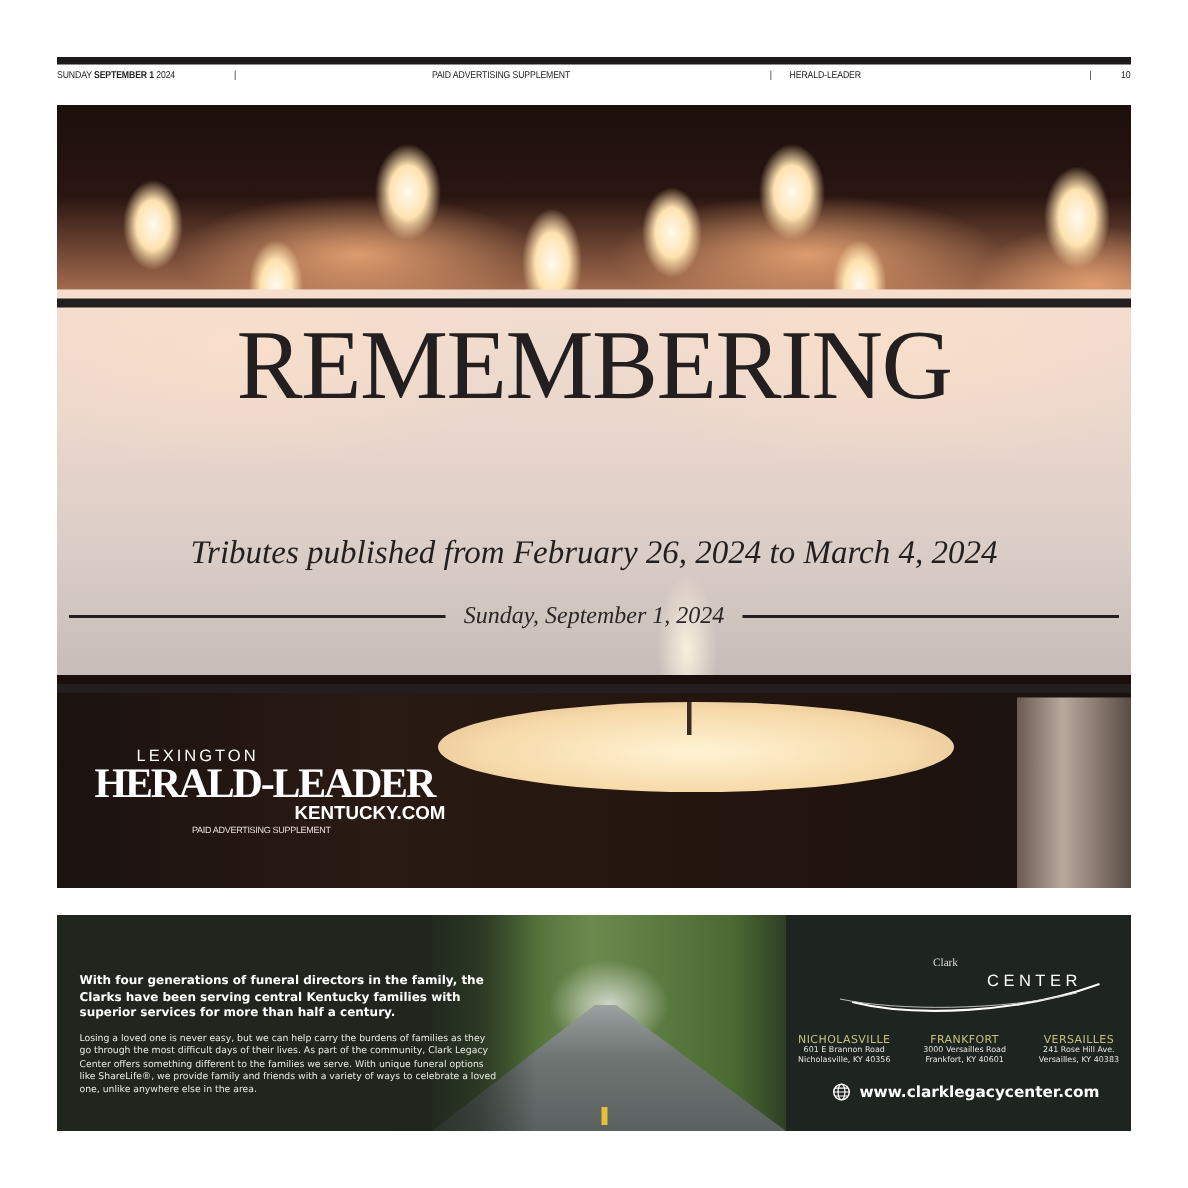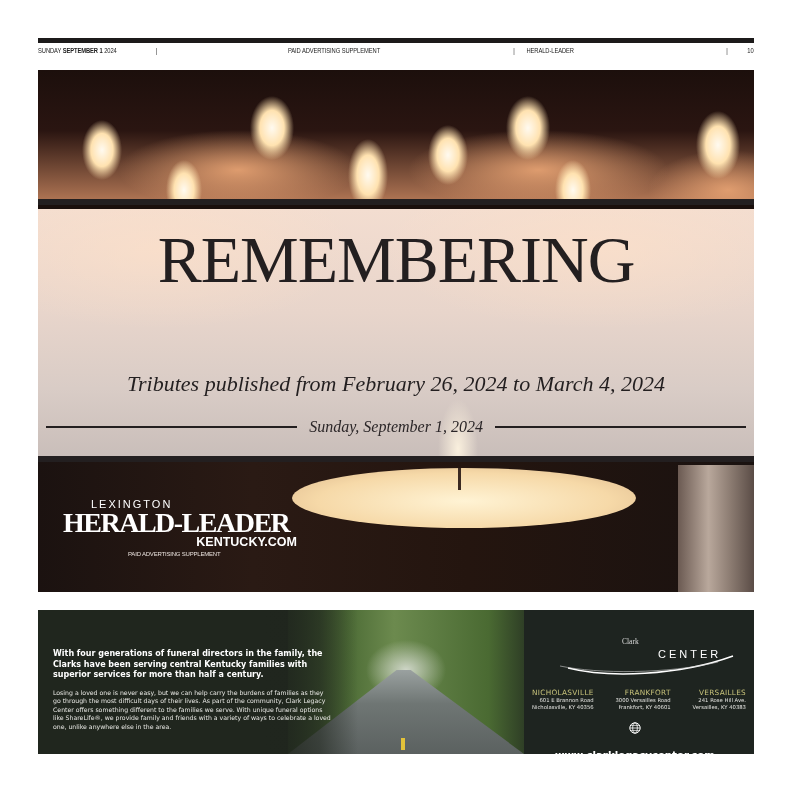--- a/index.html
+++ b/index.html
@@ -25,21 +25,21 @@
       radial-gradient(ellipse 20px 30px at 410px 85px, #fffaf0 0%, #ffe2b0 55%, rgba(255,170,90,0) 100%),
       radial-gradient(ellipse 20px 36px at 330px 105px, #fffaf0 0%, #ffe2b0 55%, rgba(255,170,90,0) 100%),
       radial-gradient(ellipse 18px 30px at 146px 120px, #fffaf0 0%, #ffe2b0 55%, rgba(255,170,90,0) 100%),
       radial-gradient(ellipse 18px 30px at 535px 120px, #fffaf0 0%, #ffe2b0 55%, rgba(255,170,90,0) 100%),
       radial-gradient(ellipse 120px 40px at 200px 100px, rgba(240,170,120,0.85) 0%, rgba(200,120,80,0) 100%),
       radial-gradient(ellipse 130px 40px at 500px 100px, rgba(240,170,120,0.85) 0%, rgba(200,120,80,0) 100%),
       radial-gradient(ellipse 80px 40px at 690px 120px, rgba(240,170,120,0.8) 0%, rgba(200,120,80,0) 100%),
       linear-gradient(180deg, #1c0f0c 0%, #2a1511 45%, #b87b58 100%);
   }
   .hero .band-bar { position: absolute; left: 0; width: 100%; height: 6px; background: #231f20; }
-  .hero .band { position: absolute; left: 0; top: 139px; width: 100%; height: 257px;
+  .hero .band { position: absolute; left: 0; top: 123px; width: 100%; height: 257px;
     background:
       radial-gradient(ellipse 200px 80px at 120px 40px, rgba(255,225,200,0.6) 0%, rgba(255,225,200,0) 100%),
       radial-gradient(ellipse 220px 80px at 560px 40px, rgba(255,225,200,0.6) 0%, rgba(255,225,200,0) 100%),
       radial-gradient(ellipse 20px 50px at 420px 240px, rgba(255,245,225,0.9) 0%, rgba(255,245,225,0) 100%),
       linear-gradient(180deg, #f3ddd0 0%, #e8d5cb 40%, #d9ccc6 70%, #c7bcb8 100%);
   }
   .band-title { position: absolute; left: 0; width: 100%; text-align: center;
     font-family: "Liberation Serif", serif; color: #231f20; font-weight: normal; letter-spacing: -1px; }
   .title-1 { top: 18px; font-size: 66px; line-height: 66px; }
   .title-2 { top: 88px; font-size: 66px; line-height: 66px; }
@@ -89,25 +89,25 @@
   .ad-lead { position: absolute; left: 15px; top: 39px; width: 285px; font-family: "DejaVu Sans", sans-serif; font-weight: bold; color: #ffffff; font-size: 8px; line-height: 10.6px; }
   .ad-body { position: absolute; left: 15px; top: 79px; width: 280px; font-family: "DejaVu Sans", sans-serif; color: #e8e8e4; font-size: 6.2px; line-height: 8.4px; }
 
   .cl-logo { position: absolute; left: 510px; top: 14px; width: 190px; height: 52px; color: #ffffff; }
   .cl-clark { position: absolute; left: 74px; top: 13px; font-family: "Liberation Serif", serif; font-size: 7.5px; color: #ddd; }
   .cl-legacy { position: absolute; left: 14px; top: 8px; font-family: "Liberation Serif", serif; font-style: italic; font-size: 32px; color: #ffffff; letter-spacing: -1px; }
   .cl-center { position: absolute; left: 110px; top: 24px; font-family: "Liberation Sans", sans-serif; font-size: 11px; letter-spacing: 3px; color: #ffffff; }
   .cl-swoosh { position: absolute; left: 0; top: 30px; width: 190px; height: 24px; }
 
   .locations { position: absolute; left: 494px; top: 78px; width: 216px; display: flex; justify-content: space-between; }
-  .loc { text-align: right; }
+  .loc { text-align: center; }
   .loc-name { font-family: "DejaVu Sans", sans-serif; font-size: 7.3px; color: #c7c27a; letter-spacing: 0.3px; }
   .loc-line { font-family: "DejaVu Sans", sans-serif; font-size: 5.3px; color: #e6e6e2; line-height: 7px; white-space: nowrap; }
 
-  .web { position: absolute; left: 517px; top: 110px; display: flex; align-items: center; gap: 16px; flex-direction: column; }
+  .web { position: absolute; left: 517px; top: 110px; display: flex; align-items: center; gap: 6px; }
   .web svg { width: 12px; height: 12px; }
   .web-text { font-family: "DejaVu Sans", sans-serif; font-weight: bold; font-size: 10.2px; color: #ffffff; }
 </style>
 </head>
 <body>
 
 <div class="top-rule"></div>
 <div class="folio">
   <span style="left:0"><span style="position:static">SUNDAY</span> <b>SEPTEMBER 1</b> <span style="position:static">2024</span></span>
   <span class="sep" style="left:134px">|</span>

